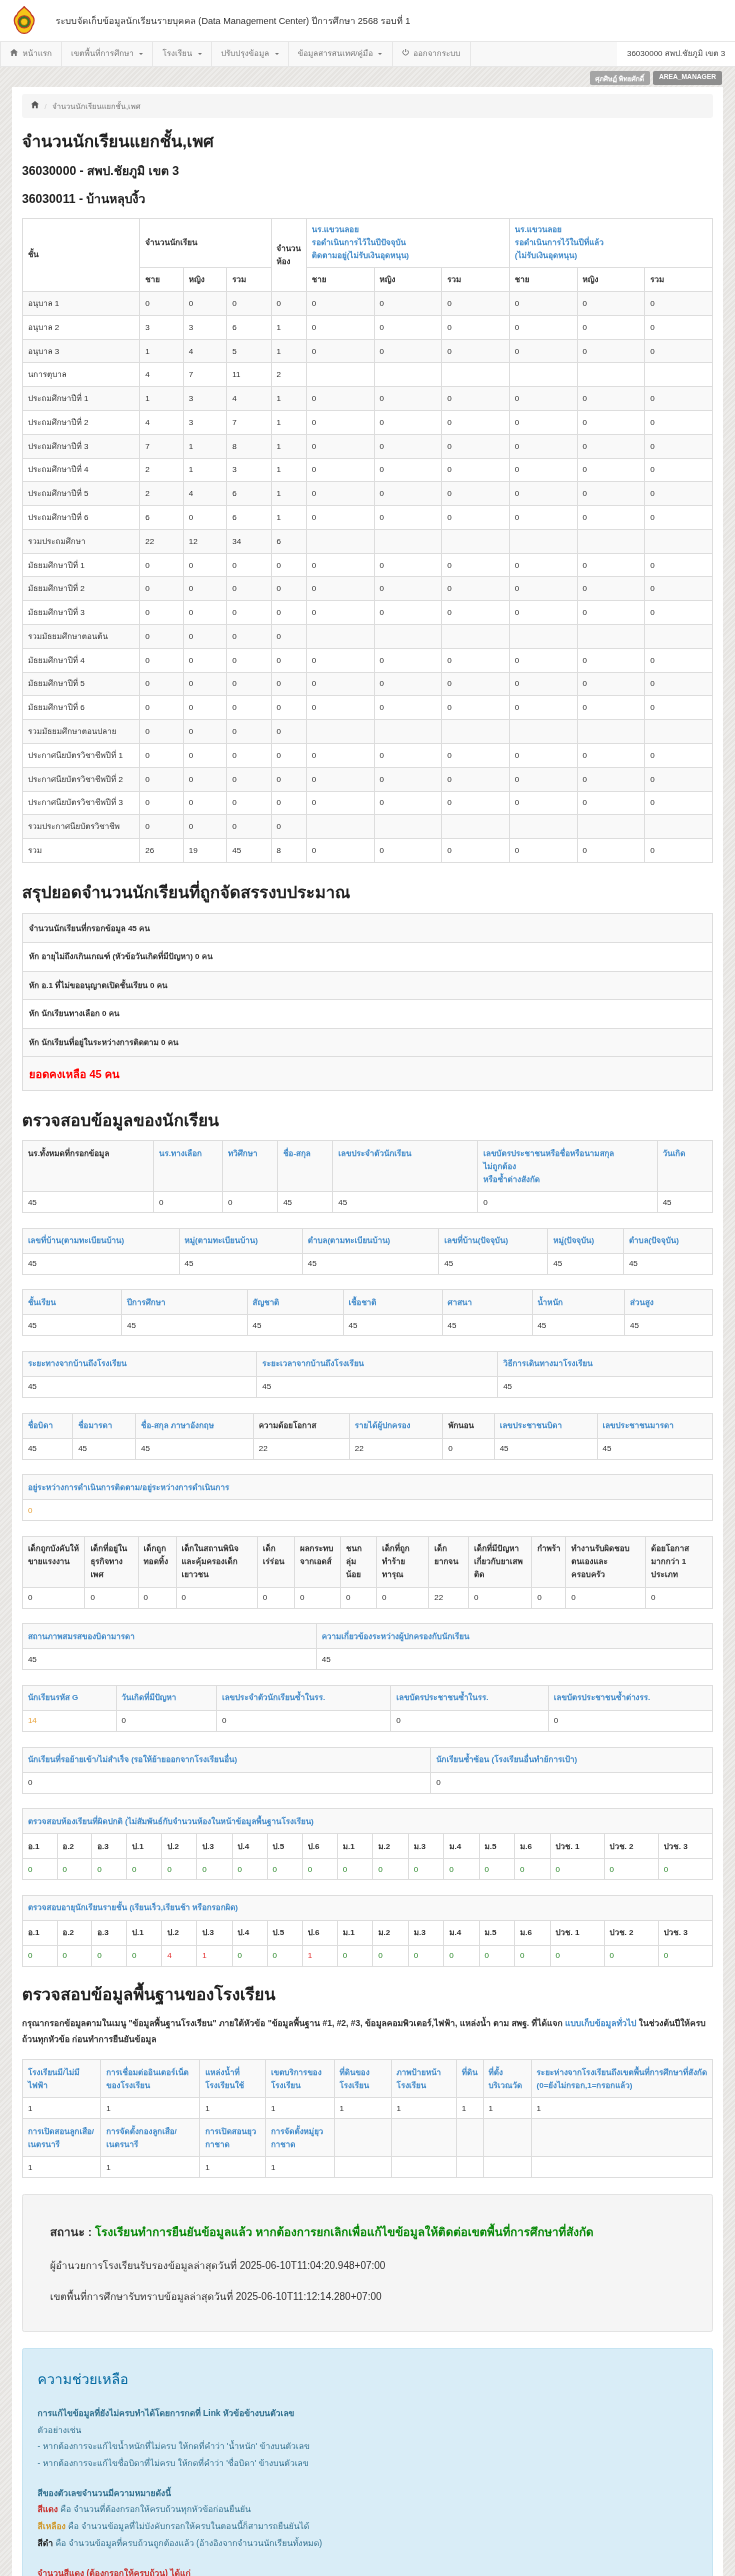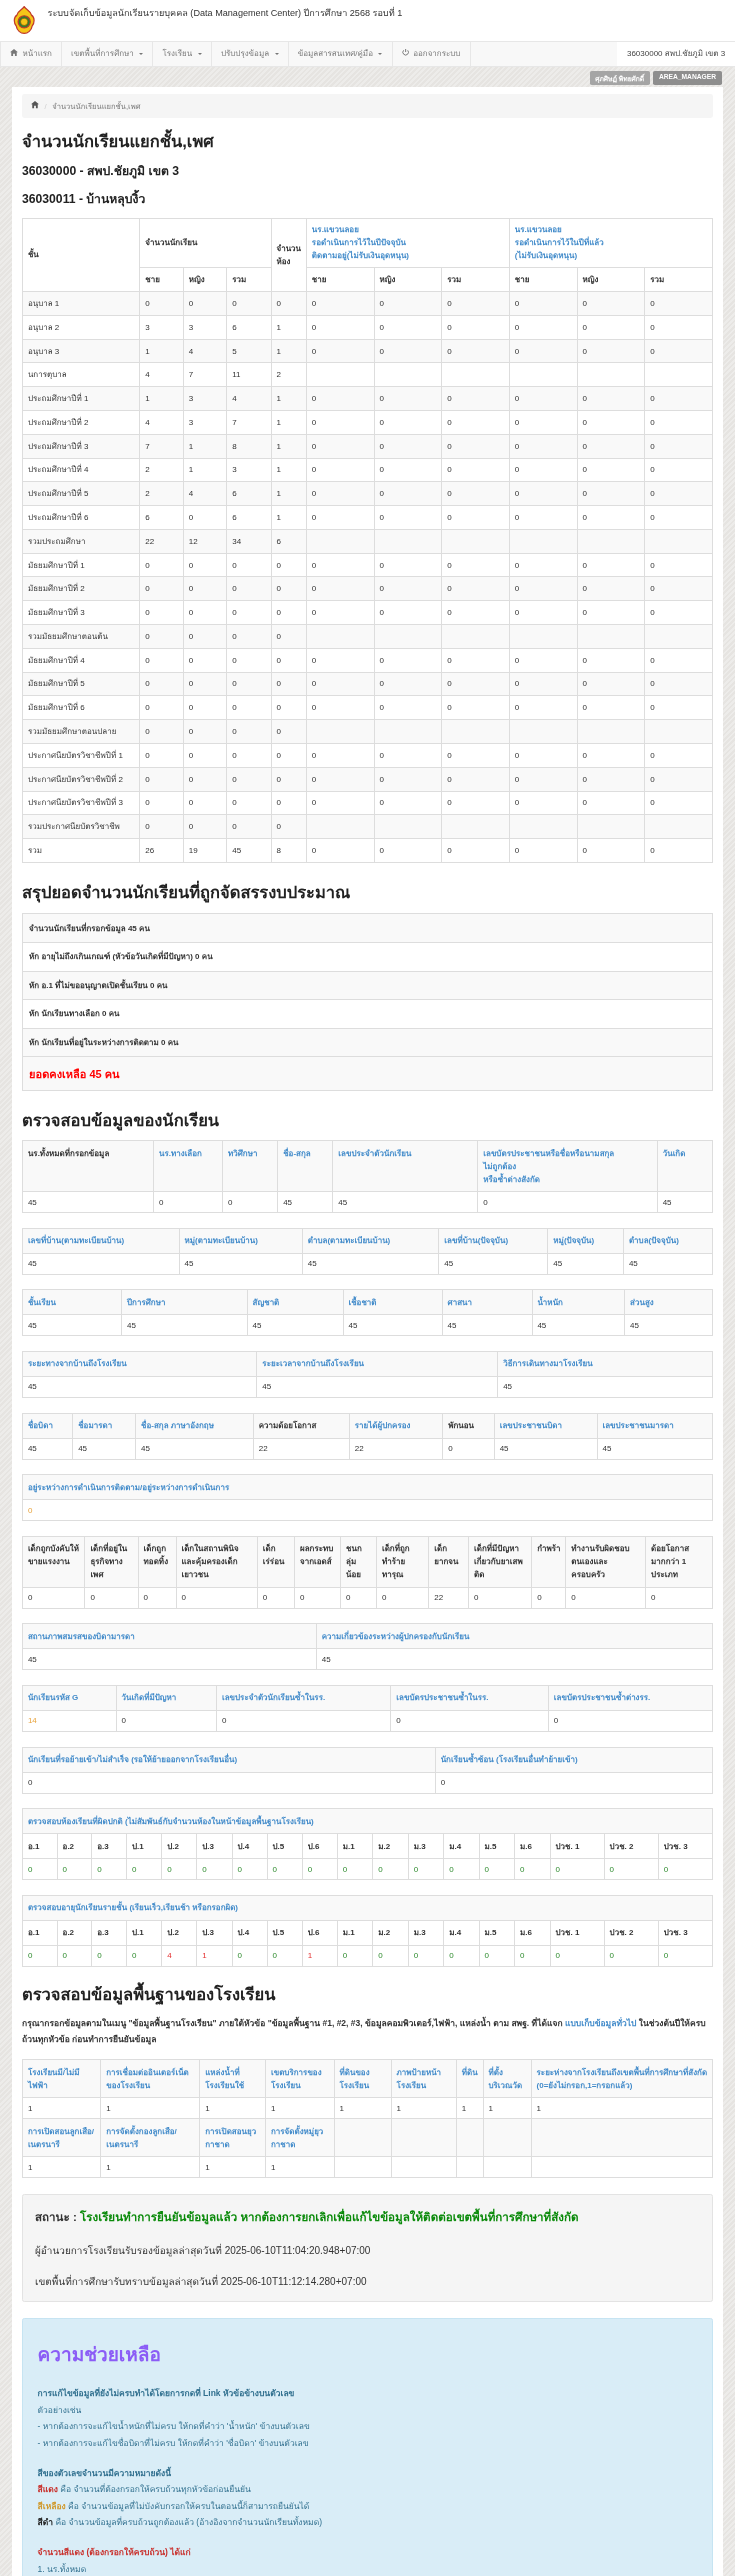--- a/index.html
+++ b/index.html
@@ -1,20 +1,20 @@
 <!DOCTYPE html>
 <html style="font-size:9.8px"><head>
 <meta charset="utf-8">
 <style>
   *{box-sizing:border-box;margin:0;padding:0}
   body{font-family:"Liberation Sans","DejaVu Sans",sans-serif;color:#333;font-size:8px;background:#e9e7e4}
   .page{width:735px;height:2576px;overflow:hidden;margin:0 auto;
         background:repeating-linear-gradient(135deg,#edecea 0 1.8px,#e6e4e1 1.8px 3.7px)}
   
-  .topbar{background:#fff;padding:5.5px 12.2px;display:flex;gap:11px}
+  .topbar{background:#fff;padding:5.5px 12.2px;display:flex;align-items:center;gap:19px}
   .site-title{font-size:9.1px;color:#333}
   
   .navbar{background:#f8f8f8;border-top:0.6px solid #e7e7e7;border-bottom:0.6px solid #e7e7e7;display:flex;align-items:stretch;height:25.6px}
   .nav-item{display:flex;align-items:center;gap:4.3px;padding:0 9.1px;color:#777;cursor:pointer;border-right:0.6px solid #e7e7e7;white-space:nowrap}
   .nav-item:first-child{border-left:0.6px solid #e7e7e7}
   .caret{display:inline-block;width:0;height:0;border-left:2.4px solid transparent;border-right:2.4px solid transparent;border-top:2.4px solid #777;margin-left:1.2px}
   .nav-right{margin-left:auto;background:#fff;display:flex;align-items:center;padding:0 9.8px;color:#444;font-size:8px}
   .icon-svg{display:inline-block;vertical-align:middle}
   
   .badge-row{display:flex;justify-content:flex-end;gap:3.7px;padding:4.3px 13.4px 1.2px}
@@ -44,26 +44,26 @@
   .chk th.title{background:#f9f9f9}
   .chk tr.plain th{background:#fff}
   .lnk{color:#428bca}
   .warn{color:#e8a33d}
   .ok{color:#2e8b2e}
   .bad{color:#e53030}
   
   .school-para{font-weight:bold;font-size:8.5px;line-height:1.9;margin:2.4px 0 12.2px}
   .school-para .lnk{cursor:pointer}
   
-  .well{background:#f5f5f5;border:0.6px solid #e3e3e3;border-radius:2.4px;padding:12px;margin:16px 0}
+  .well{background:#f5f5f5;border:0.6px solid #e3e3e3;border-radius:2.4px;padding:27px;margin:16px 0}
   .status-line{font-size:11.6px;font-weight:bold;line-height:1.7}
   .status-green{color:#0a8a0a}
   .status-dates div{margin-top:16px;font-size:10px;color:#333}
   .help{background:#d9edf7;border:0.6px solid #c6e4f2;border-radius:2.4px;padding:14.6px;color:#31708f;font-size:8.5px;line-height:1.95;margin:16px 0 0}
-  .help h2{font-size:19px;font-weight:bold;margin:2.4px 0 12.2px;color:#8b5cf6}
+  .help h2{font-size:14px;font-weight:normal;margin:2.4px 0 12.2px;color:#0369a1}
   .help .b{font-weight:bold}
   .help .red{color:#c9302c;font-weight:bold}
   .help .yellow{color:#d09a2e;font-weight:bold}
   .help .blackb{color:#222;font-weight:bold}
   .help .gap{height:13.4px}
 </style>
 </head>
 <body>
 
 <div class="page">
@@ -715,21 +715,21 @@
             <td>0</td>
             <td>0</td>
           </tr>
     </tbody>
       </table>
 
     <table class="chk">
       <tbody>
           <tr>
             <th class="lnk">นักเรียนที่รอย้ายเข้า/ไม่สำเร็จ (รอให้ย้ายออกจากโรงเรียนอื่น)</th>
-            <th class="lnk">นักเรียนซ้ำซ้อน (โรงเรียนอื่นทำย้ายเข้า)</th>
+            <th class="lnk">นักเรียนซ้ำซ้อน (โรงเรียนอื่นทำย้การเป้า)</th>
           </tr>
       <tr>
             <td>0</td>
             <td>0</td>
           </tr>
     </tbody>
       </table>
 
     <table class="chk">
       <tbody>

